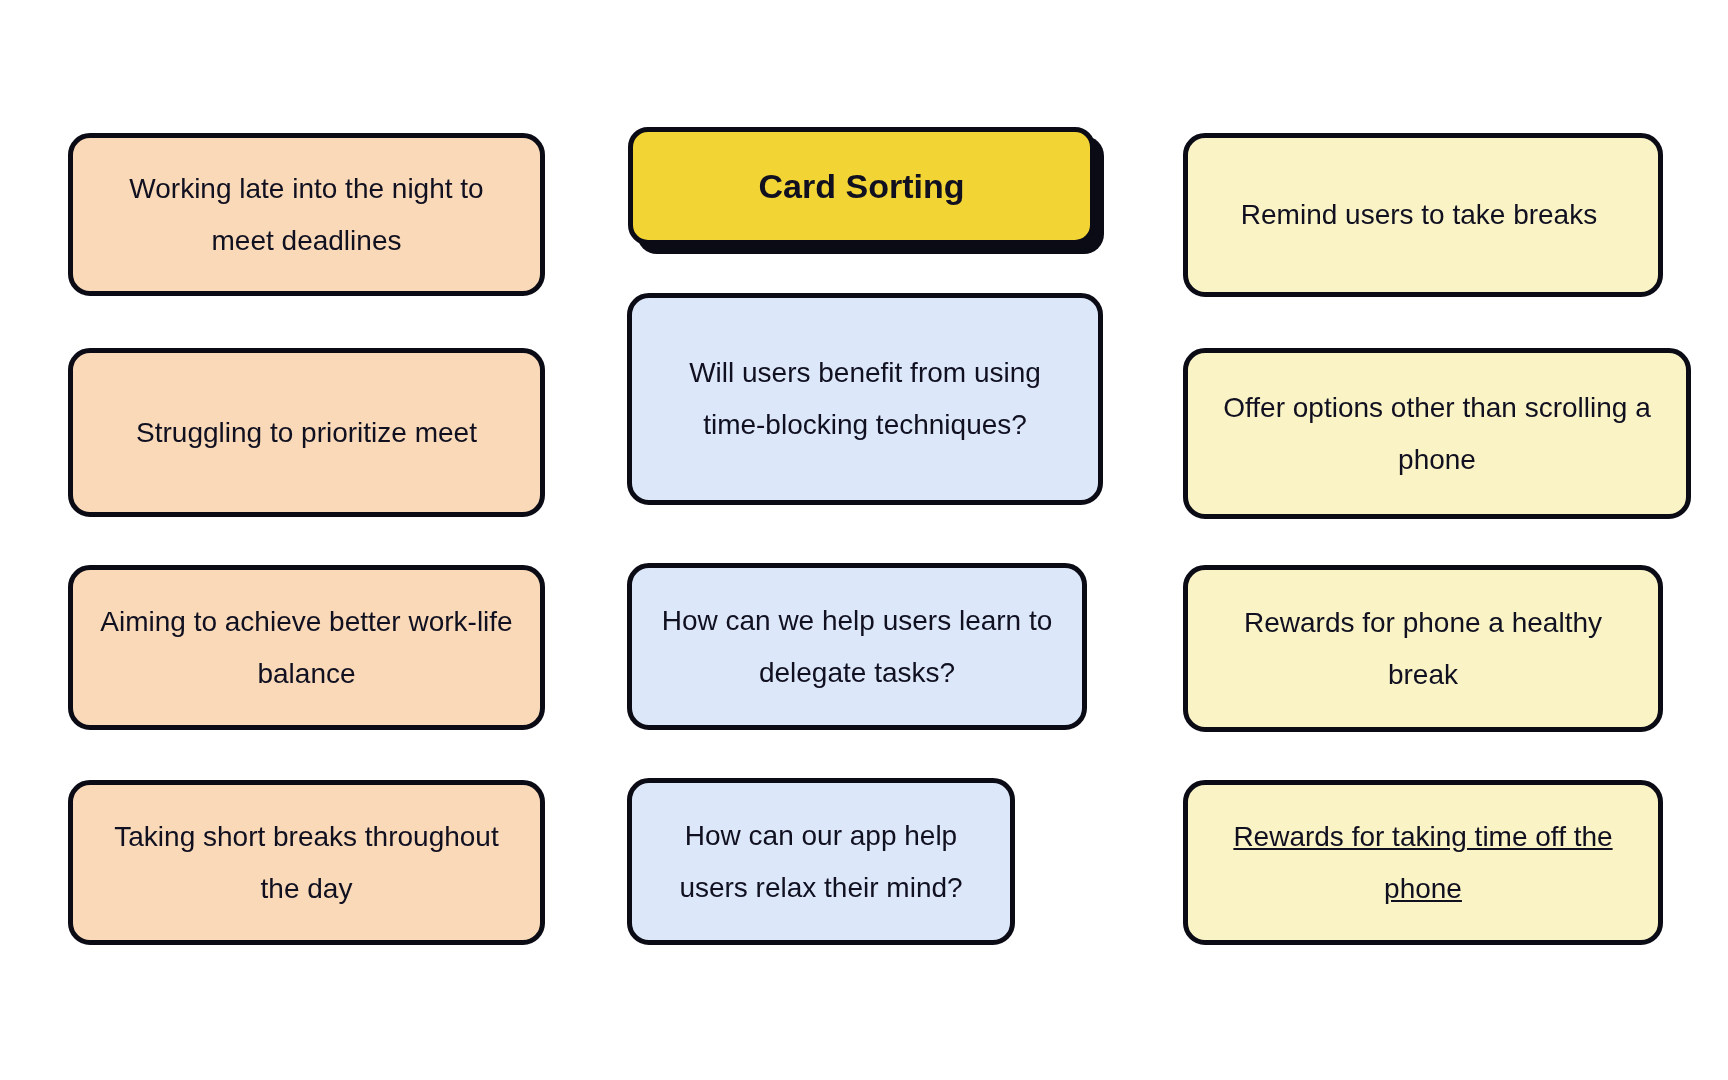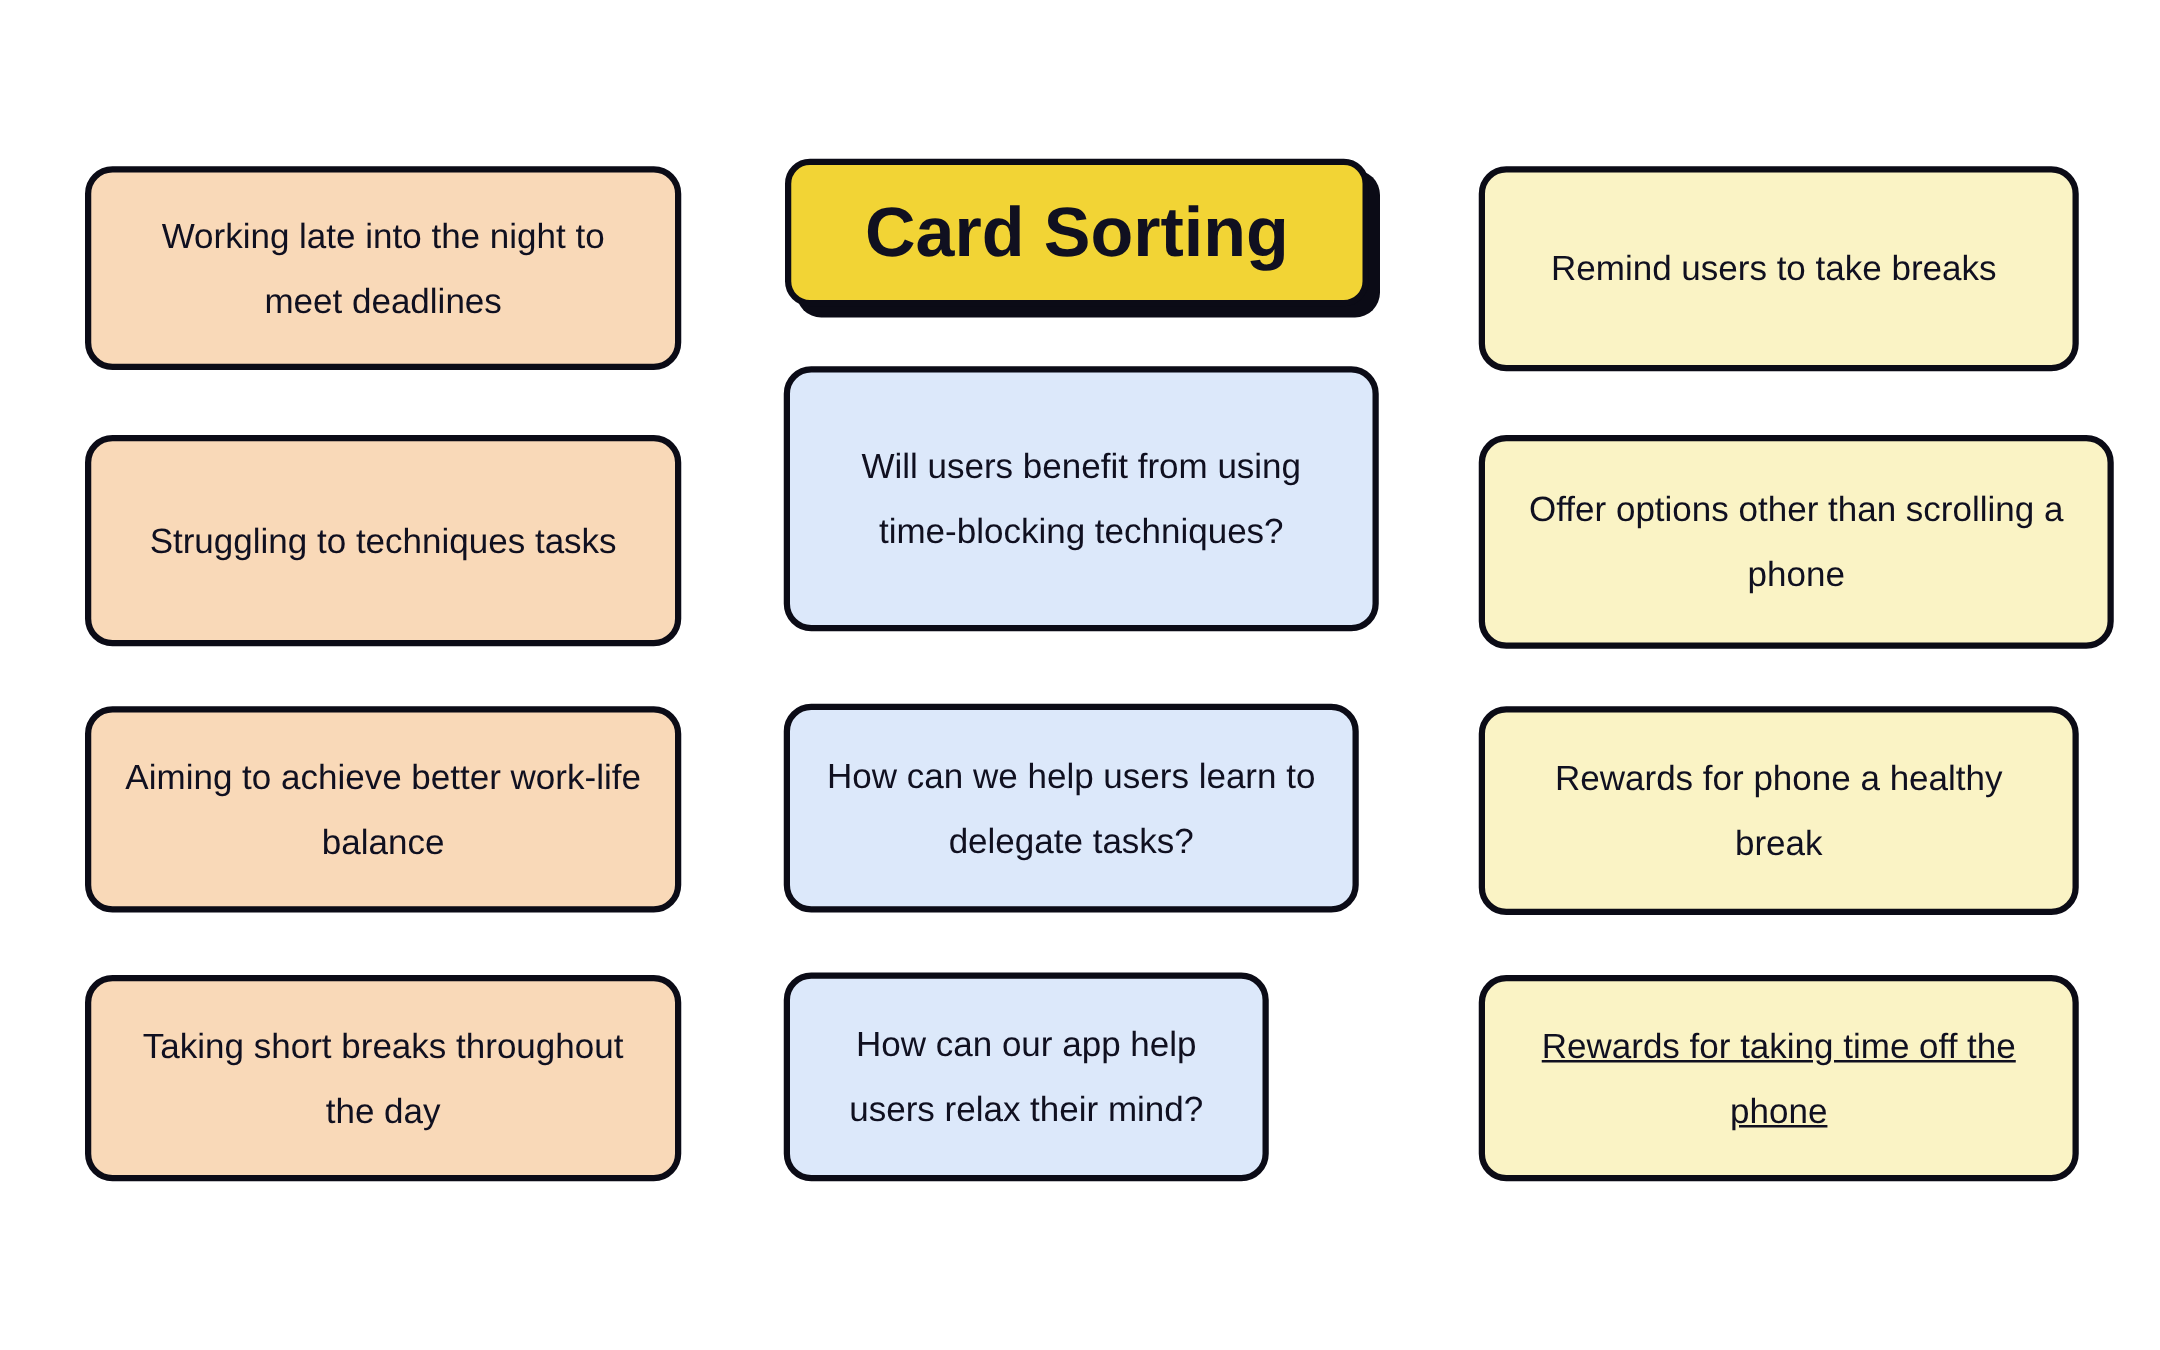--- a/index.html
+++ b/index.html
@@ -34,21 +34,21 @@
     line-height:52px;
     color:var(--text);
     background:#eee;
   }
   .peach{background:var(--peach);}
   .blue{background:var(--blue);}
   .cream{background:var(--cream);}
   .title-card{
     background:var(--title-yellow);
     font-weight:bold;
-    font-size:56px;
+    font-size:34px;
     line-height:50px;
     border-radius:20px;
     box-shadow:9px 9px 0 0 var(--border);
   }
   
   #c1r1{left:68px;  top:133px; width:477px; height:163px;}
   #c1r2{left:68px;  top:348px; width:477px; height:169px;}
   #c1r3{left:68px;  top:565px; width:477px; height:165px;}
   #c1r4{left:68px;  top:780px; width:477px; height:165px;}
   
@@ -64,21 +64,21 @@
 </style>
 </head>
 <body>
 
 <main class="board">
 
   <div class="card peach" id="c1r1">
     <span>Working late into the night to meet deadlines</span>
   </div>
   <div class="card peach" id="c1r2">
-    <span>Struggling to techniques tasks</span>
+    <span>Struggling to prioritize meet</span>
   </div>
   <div class="card peach" id="c1r3">
     <span>Aiming to achieve better work-life balance</span>
   </div>
   <div class="card peach" id="c1r4">
     <span>Taking short breaks throughout the day</span>
   </div>
 
   <div class="card title-card" id="c2r1">
     <span>Card Sorting</span>

